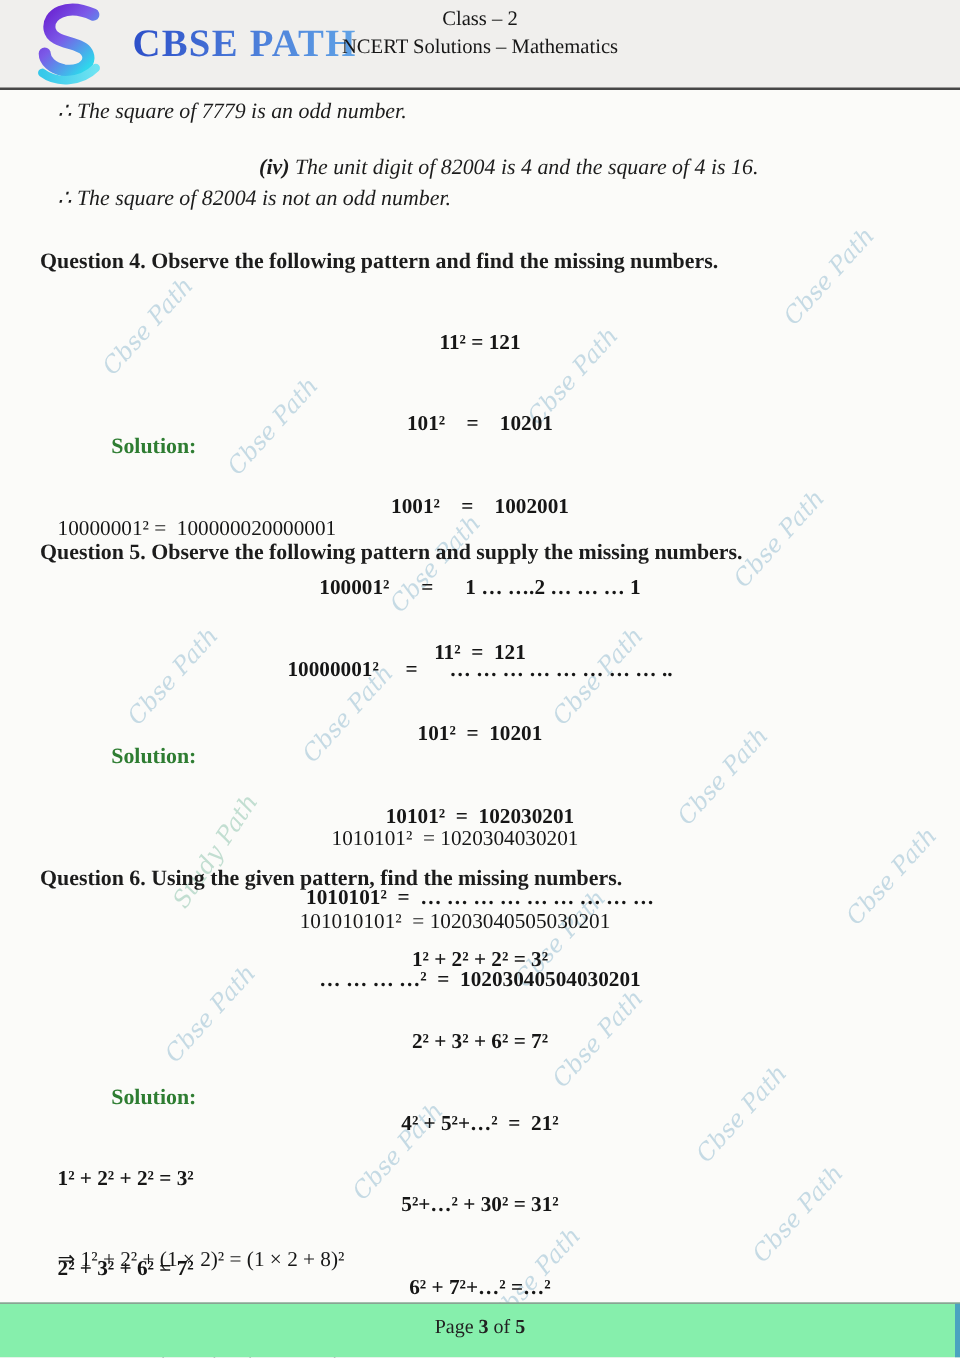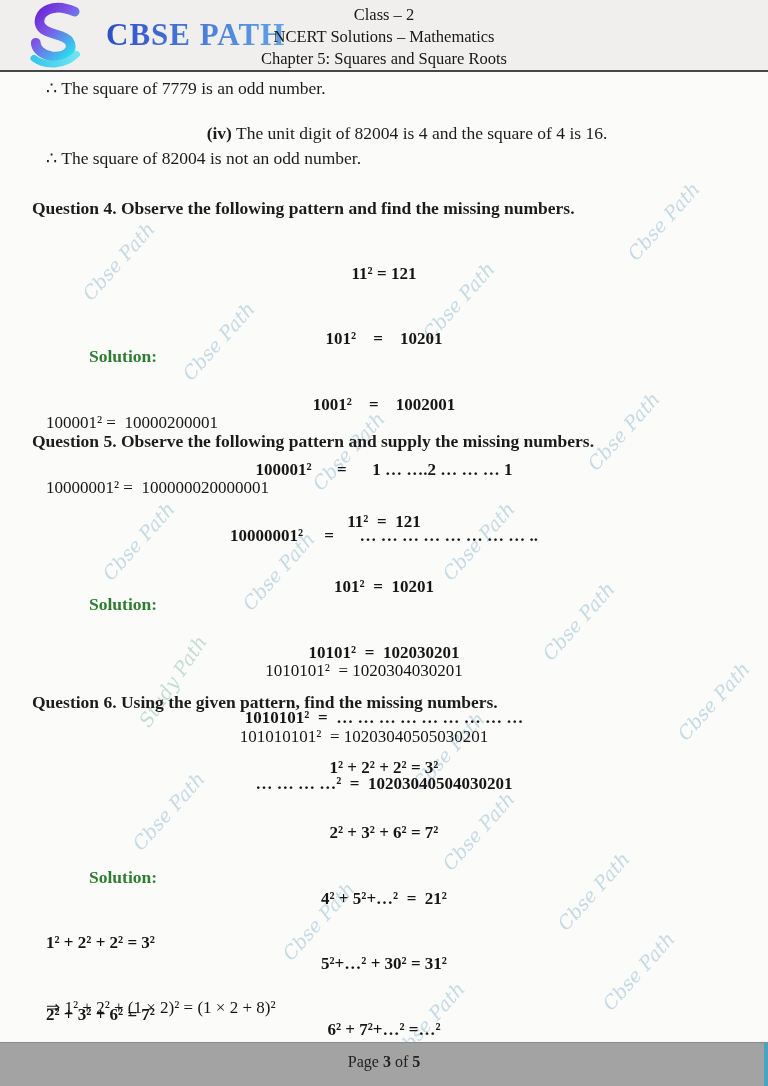--- a/index.html
+++ b/index.html
@@ -9,29 +9,29 @@
   
   .header{position:absolute; top:0; left:0; width:768px; height:72px; background:#f0efed; border-bottom:2px solid #474747; box-sizing:border-box;}
   .brand{position:absolute; left:24px; top:2px; display:flex; align-items:center;}
   .brand-text{font-size:31px; font-weight:700; letter-spacing:1px; margin-left:6px;
     background:linear-gradient(90deg,#2d4fc9,#4a7ad8,#5fa2e6);
     -webkit-background-clip:text; background-clip:text; color:transparent;}
   .header-center{position:absolute; left:0; right:0; top:4px; text-align:center; color:#171717;}
   .header-center div{font-size:16.5px; line-height:22px;}
 
   
-  .footer{position:absolute; left:0; top:1042px; width:768px; height:44px; background:#a3a3a3; border-top:1px solid #8a8a8a; box-sizing:border-box; text-align:center;}
+  .footer{position:absolute; left:0; top:1042px; width:768px; height:44px; background:#86efac; border-top:1px solid #8a8a8a; box-sizing:border-box; text-align:center;}
   .footer-inner{margin-top:10px; font-size:16px; color:#222;}
   .footer-inner .b{font-weight:700;}
   .footer-accent{position:absolute; right:0; top:0; width:4px; height:44px; background:#4aa3c0;}
 
   
   .line, .title, .sol-label{position:absolute; left:0; width:768px; color:#1c1c1c;}
   .pl{padding-left:46px; box-sizing:border-box;}
-  .txt{font-size:17.5px;}
+  .txt{font-size:17.5px;font-style:italic;}
   .title{font-weight:700; font-size:17.5px; padding-left:32px; box-sizing:border-box;}
   .sol-label{font-weight:700; font-size:17.5px; color:#2e7d32; padding-left:46px; box-sizing:border-box;margin-left:43px;}
   .math-block{position:absolute; left:0; width:768px; text-align:center; font-weight:700; font-size:17px; white-space:pre-wrap; color:#161616;}
   .math-block div{line-height:25.4px;}
   .math-left{position:absolute; left:0; width:768px; padding-left:46px; box-sizing:border-box; font-size:17px; white-space:pre-wrap; color:#161616;}
   .math-left div{line-height:25.4px;}
   .math-center-reg{position:absolute; left:0; width:728px; text-align:center; font-size:17px; white-space:pre-wrap; color:#161616;}
   .math-center-reg div{line-height:25.6px;}
   .bold{font-weight:700;}
 
@@ -79,39 +79,37 @@
           </linearGradient>
         </defs>
         <path d="M52 10 C30 0 14 10 16 22 C18 34 40 32 46 40 C52 48 44 58 28 56 C18 54 12 48 12 42" fill="none" stroke="url(#lgrad)" stroke-width="10" stroke-linecap="round"></path>
         <path d="M10 58 C22 67 42 66 54 54" fill="none" stroke="url(#lgrad2)" stroke-width="7" stroke-linecap="round"></path>
       </svg>
       <span class="brand-text">CBSE PATH</span>
     </div>
     <div class="header-center">
       <div>Class – 2</div>
       <div>NCERT Solutions – Mathematics</div>
-      <div>Chapter 5: Squares and Square Roots</div>
     </div>
   </div>
 
   <div class="line txt pl" style="top:78px;">∴ The square of 7779 is an odd number.</div>
   <div class="line txt pl" style="top:123px;text-align:center;"><span class="bold">(iv)</span><span> The unit digit of 82004 is 4 and the square of 4 is 16.</span></div>
   <div class="line txt pl" style="top:148px;">∴ The square of 82004 is not an odd number.</div>
 
   <div class="title" style="top:198px;">Question 4. Observe the following pattern and find the missing numbers.</div>
   <div class="math-block" style="top:221px;">
     <div>11² = 121</div>
     <div>101²    =    10201</div>
     <div>1001²    =    1002001</div>
     <div>100001²      =      1 … ….2 … … … 1</div>
     <div>10000001²     =      … … … … … … … … ..</div>
   </div>
   <div class="sol-label" style="top:346px;">Solution:</div>
   <div class="math-left" style="top:370px;">
-    <div>100001² =  10000200001</div>
     <div>10000001² =  100000020000001</div>
   </div>
 
   <div class="title" style="top:431px;">Question 5. Observe the following pattern and supply the missing numbers.</div>
   <div class="math-block" style="top:469px;">
     <div>11²  =  121</div>
     <div>101²  =  10201</div>
     <div>10101²  =  102030201</div>
     <div>1010101²  =  … … … … … … … … …</div>
     <div>… … … …²  =  10203040504030201</div>

